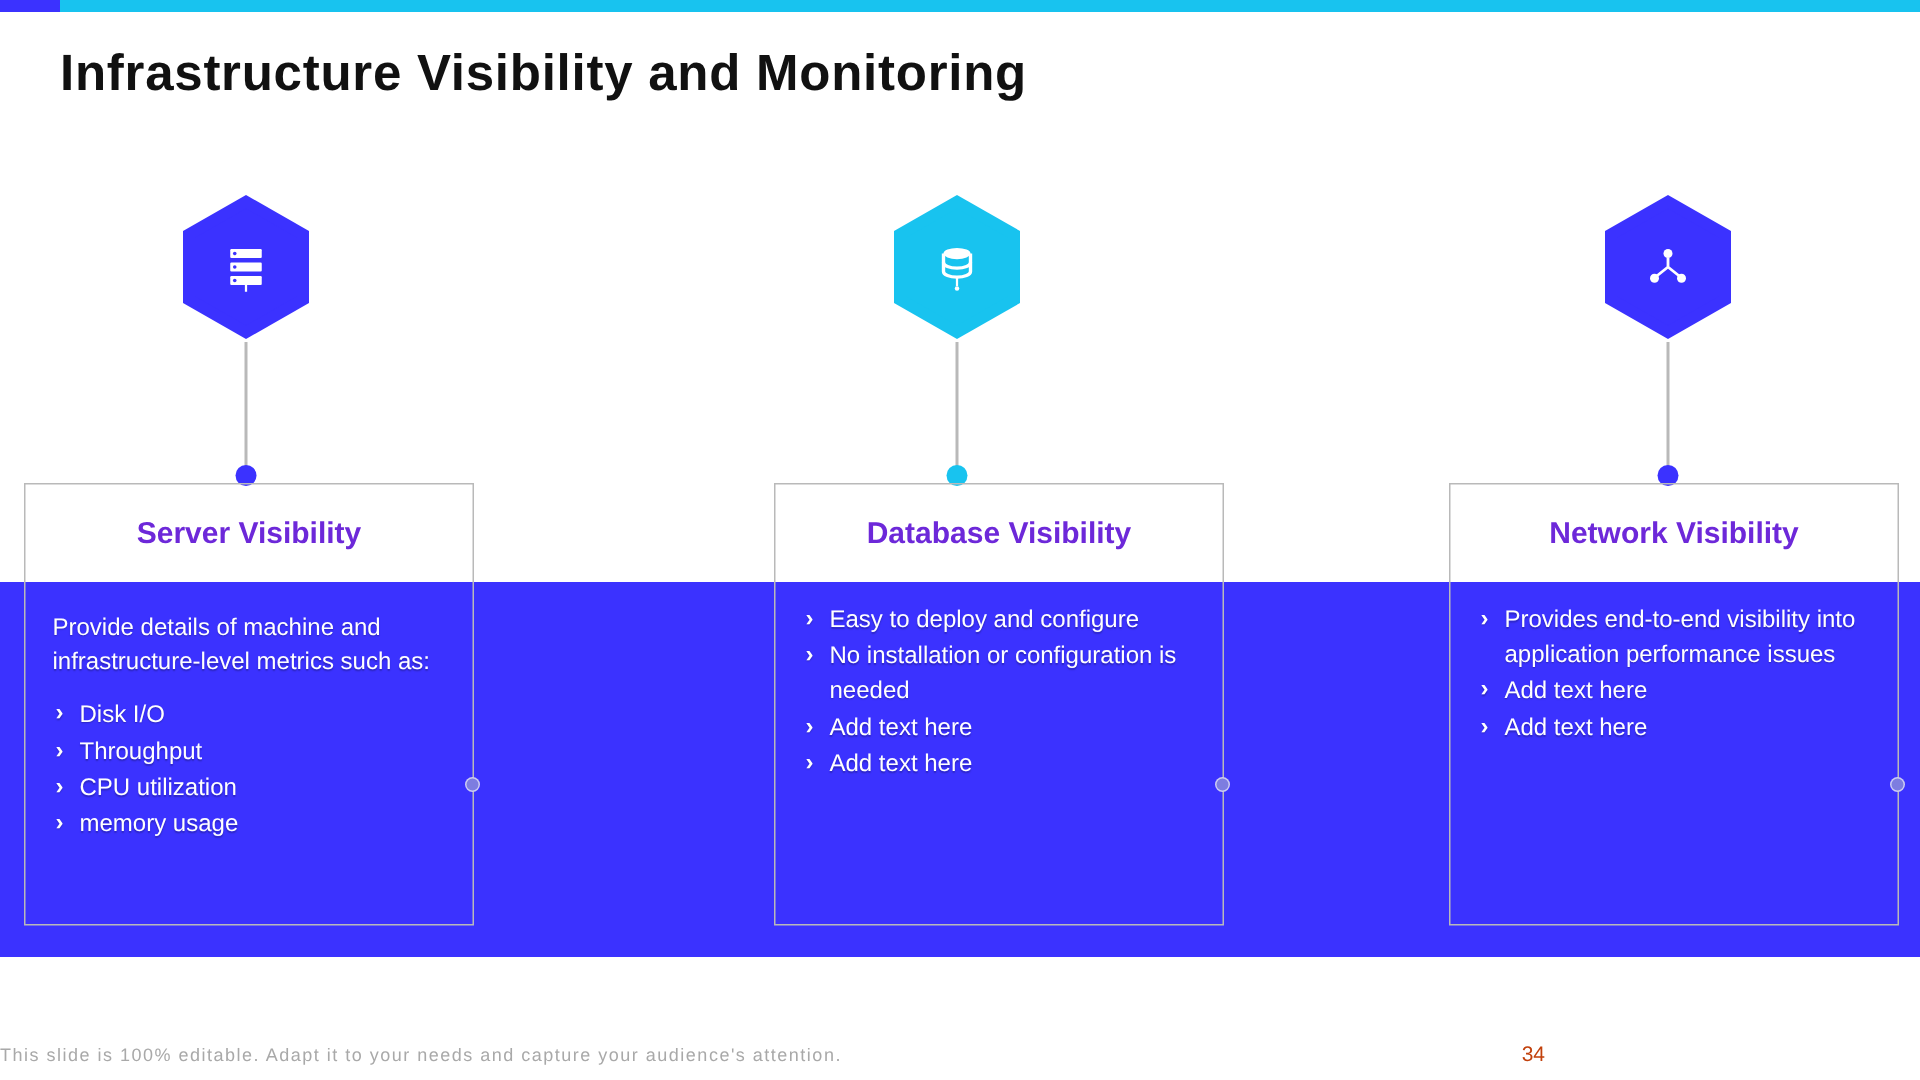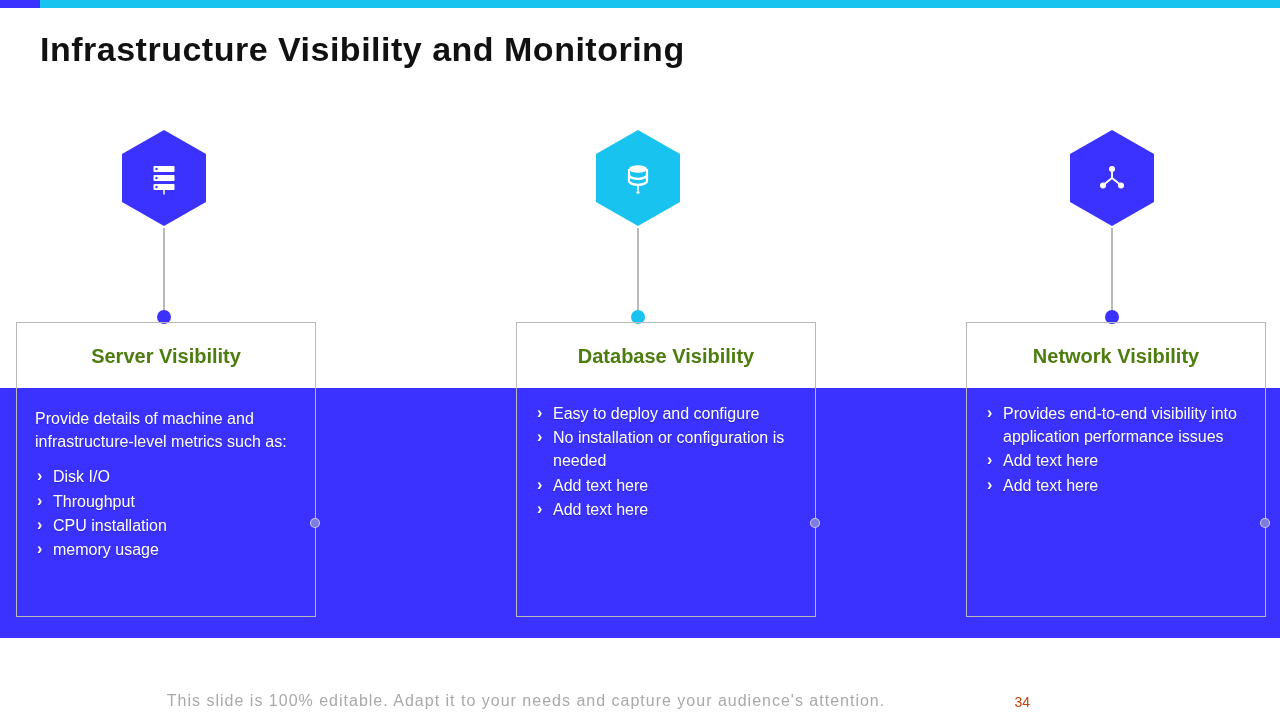--- a/index.html
+++ b/index.html
@@ -15,21 +15,21 @@
   
   .band { position:absolute; left:0; top:388px; height:250px; width:1280px; background:#3b32ff; }
 
   .card {
     position:absolute; top:322px; width:300px; height:295px;
     border:1px solid #b9b9b9; background:transparent;
   }
   .card .hdr {
     position:absolute; top:0; left:0; right:0; height:66px;
     display:flex; align-items:center; justify-content:center;
-    font-size:20px; font-weight:700; color:#4d7c0f;
+    font-size:20px; font-weight:700; color:#6d28d9;
   }
   .card .body {
     position:absolute; top:66px; left:18px; right:18px;
     color:#fff; font-size:16px; line-height:1.45;
     text-shadow:0 1px 1px rgba(0,0,0,.25);
   }
   .card .intro { margin-top:18px; margin-bottom:12px; }
   .card ul { list-style:none; margin-top:13px; }
   .card ul.sub { margin-top:2px; }
   .card li { position:relative; padding-left:18px; margin:1px 0; }
@@ -60,22 +60,22 @@
     background:#fff; display:flex; align-items:center; justify-content:center;
   }
   .ring > .edge {
     width:84px; height:96px;
     clip-path: polygon(50% 0%, 100% 25%, 100% 75%, 50% 100%, 0% 75%, 0% 25%);
     display:flex; align-items:center; justify-content:center;
   }
   svg.icon { width:36px; height:36px; }
 
   .footer {
-    position:absolute; left:0; right:0; bottom:10px; text-align:center;
-    font-size:16px; letter-spacing:1px; color:#a9a9a9;
+    position:absolute; left:0; right:0; bottom:10px; 
+    font-size:12px; letter-spacing:1px; color:#a9a9a9;
   }
   .pagenum { position:absolute; right:22px; bottom:10px; font-size:14px; color:#c2410c; }
 
   
   .c1 { left:16px; }
   .c2 { left:516px; }
   .c3 { left:966px; }
 </style>
 </head>
 <body>
@@ -108,21 +108,21 @@
   <div class="connector" style="left:163px; top:228px; height:86px;"></div>
   <div class="dot" style="left:157px; top:310px; background:#3b32ff;"></div>
 
   <div class="card c1">
     <div class="hdr">Server Visibility</div>
     <div class="body">
       <div class="intro">Provide details of  machine and infrastructure-level metrics such as:</div>
       <ul class="sub">
         <li>Disk I/O</li>
         <li>Throughput</li>
-        <li>CPU installation</li>
+        <li>CPU utilization</li>
         <li>memory usage</li>
       </ul>
     </div>
     <div class="dot-br"></div>
   </div>
 
   <div class="hex" style="left:594px; top:128px;">
     <div class="ring">
         <div class="edge" style="background:#18c3ef;">
       <div class="hex-inner" style="background:#18c3ef;">

